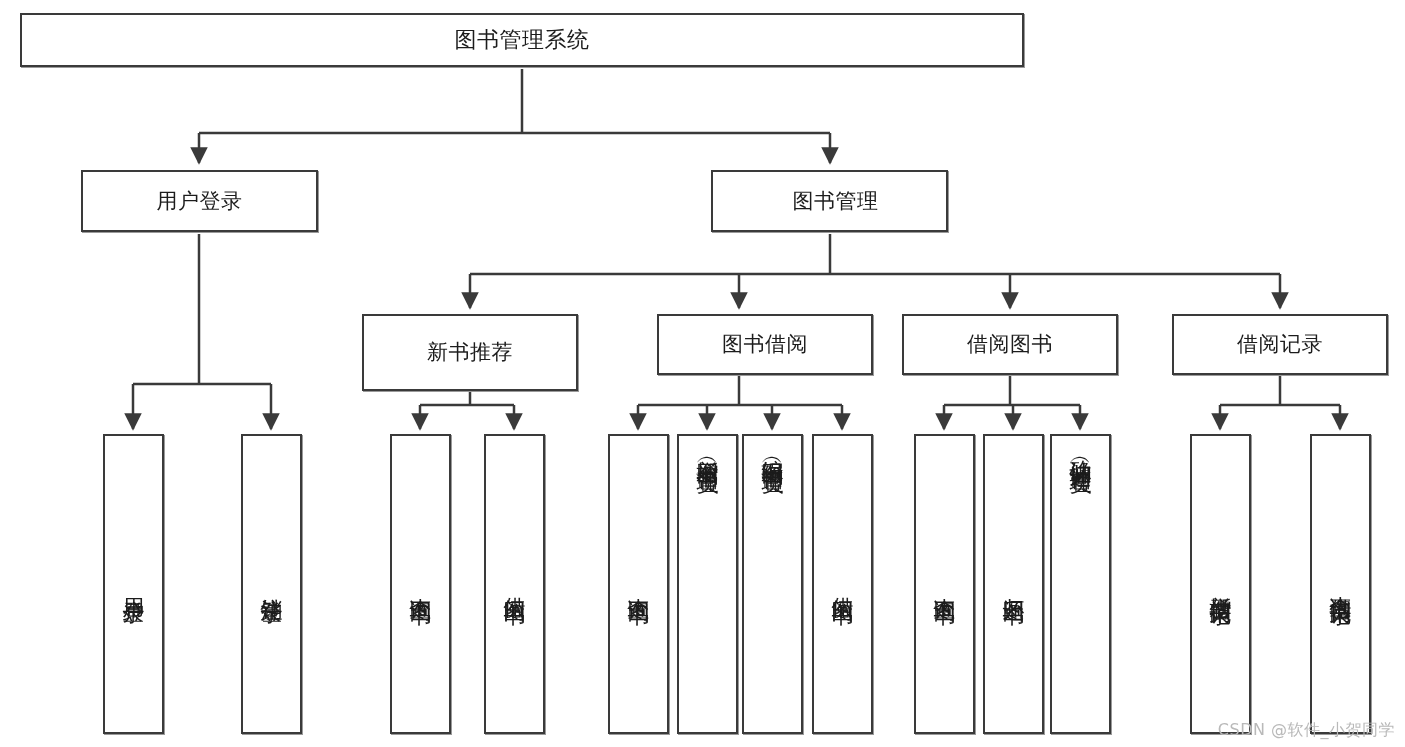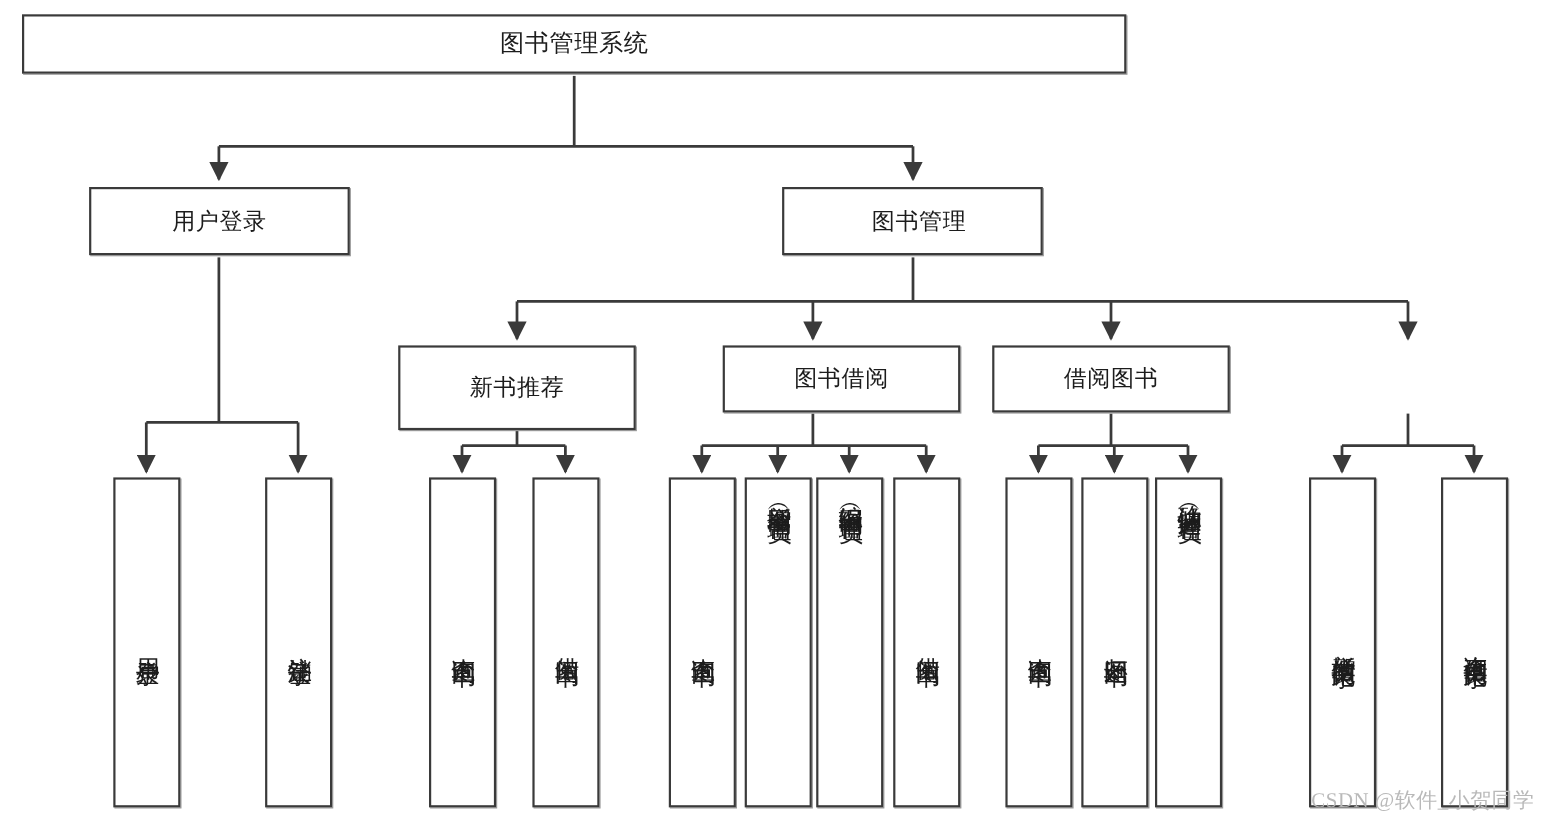--- a/index.html
+++ b/index.html
@@ -54,25 +54,24 @@
     font-size: 22px;
     line-height: 1.0;
     letter-spacing: 2px;
     white-space: nowrap;
   }
   .node.v.center { align-items: center; }
   .watermark {
     position: absolute;
     right: 10px;
     bottom: 6px;
-    font-size: 19px;
+    font-size: 16px;
     color: #b9b9b9;
     white-space: nowrap;
     letter-spacing: 0.5px;
-    font-family: Liberation Serif, serif;
   }
 </style>
 </head>
 <body>
 
 <div id="canvas">
 
   <svg class="edges" viewBox="0 0 1405 747" xmlns="http://www.w3.org/2000/svg">
     <defs>
       <marker id="arrow" viewBox="0 0 10 10" refX="9" refY="5" markerWidth="7" markerHeight="7" orient="auto-start-reverse">
@@ -138,20 +137,23 @@
 
   <div class="node h" style="left:362px; top:314px; width:216px; height:77px;">
     <span class="node-label">新书推荐</span>
   </div>
   <div class="node h" style="left:657px; top:314px; width:216px; height:61px;">
     <span class="node-label">图书借阅</span>
   </div>
   <div class="node h" style="left:902px; top:314px; width:216px; height:61px;">
     <span class="node-label">借阅图书</span>
   </div>
+  <div class="node h" style="left:1172px; top:314px; width:216px; height:61px;">
+    <span class="node-label">借阅记录</span>
+  </div>
 
   <div class="node v center" style="left:103px; top:434px; width:61px; height:300px;">
     <span class="node-label">用户登录</span>
   </div>
   <div class="node v center" style="left:241px; top:434px; width:61px; height:300px;">
     <span class="node-label">注销登录</span>
   </div>
 
   <div class="node v center" style="left:390px; top:434px; width:61px; height:300px;">
     <span class="node-label">查询图书</span>

